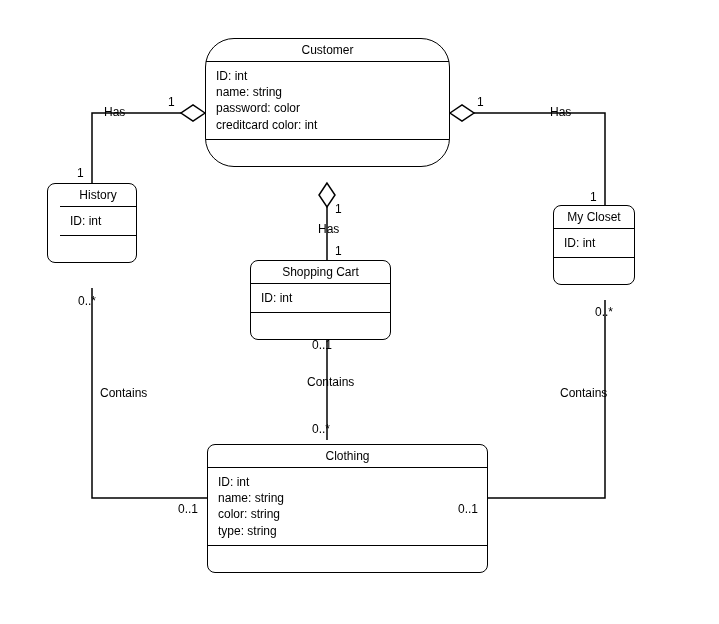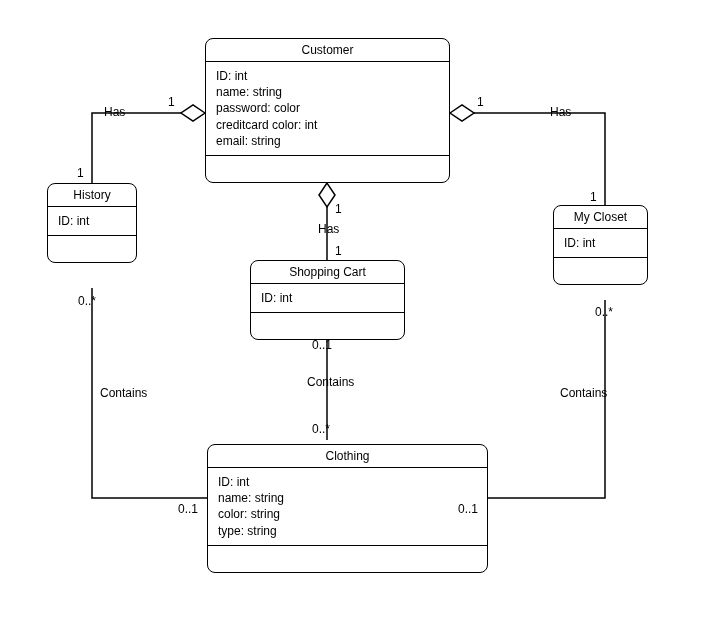--- a/index.html
+++ b/index.html
@@ -73,49 +73,48 @@
     <path d="M327 183 L319 195 L327 207 L335 195 Z" fill="#fff" stroke="#000" stroke-width="1.5"></path>
     <path d="M327 207 L327 260" fill="none" stroke="#000" stroke-width="1.5"></path>
 
     <path d="M92 288 L92 498 L207 498" fill="none" stroke="#000" stroke-width="1.5"></path>
 
     <path d="M605 300 L605 498 L452 498" fill="none" stroke="#000" stroke-width="1.5"></path>
 
     <path d="M327 335 L327 440" fill="none" stroke="#000" stroke-width="1.5"></path>
   </svg>
 
-  <div class="uml-class" style="left:205px; top:38px; width:245px;">
+  <div class="uml-class" style="left:205px; top:38px; width:245px;border-radius:29px;">
     <div class="title">Customer</div>
     <div class="attrs">
       <div>ID: int</div>
       <div>name: string</div>
       <div>password: color</div>
       <div>creditcard color: int</div>
-      <div>email: string</div>
     </div>
     <div class="ops"></div>
   </div>
 
-  <div class="uml-class" style="left:47px; top:183px; width:90px;">
+  <div class="uml-class" style="left:47px; top:183px; width:90px;padding-left:12px;">
     <div class="title">History</div>
     <div class="attrs">
       <div>ID: int</div>
     </div>
     <div class="ops"></div>
   </div>
 
-  <div class="uml-class" style="left:553px; top:205px; width:95px;">
+  <div class="uml-class" style="left:553px; top:205px; width:82px;">
     <div class="title">My Closet</div>
     <div class="attrs">
       <div>ID: int</div>
     </div>
     <div class="ops"></div>
   </div>
 
-  <div class="uml-class" style="left:250px; top:260px; width:155px;">
+  <div class="uml-class" style="left:250px; top:260px; width:141px;">
     <div class="title">Shopping Cart</div>
     <div class="attrs">
       <div>ID: int</div>
     </div>
     <div class="ops"></div>
   </div>
 
   <div class="uml-class" style="left:207px; top:444px; width:281px;">
     <div class="title">Clothing</div>
     <div class="attrs">

